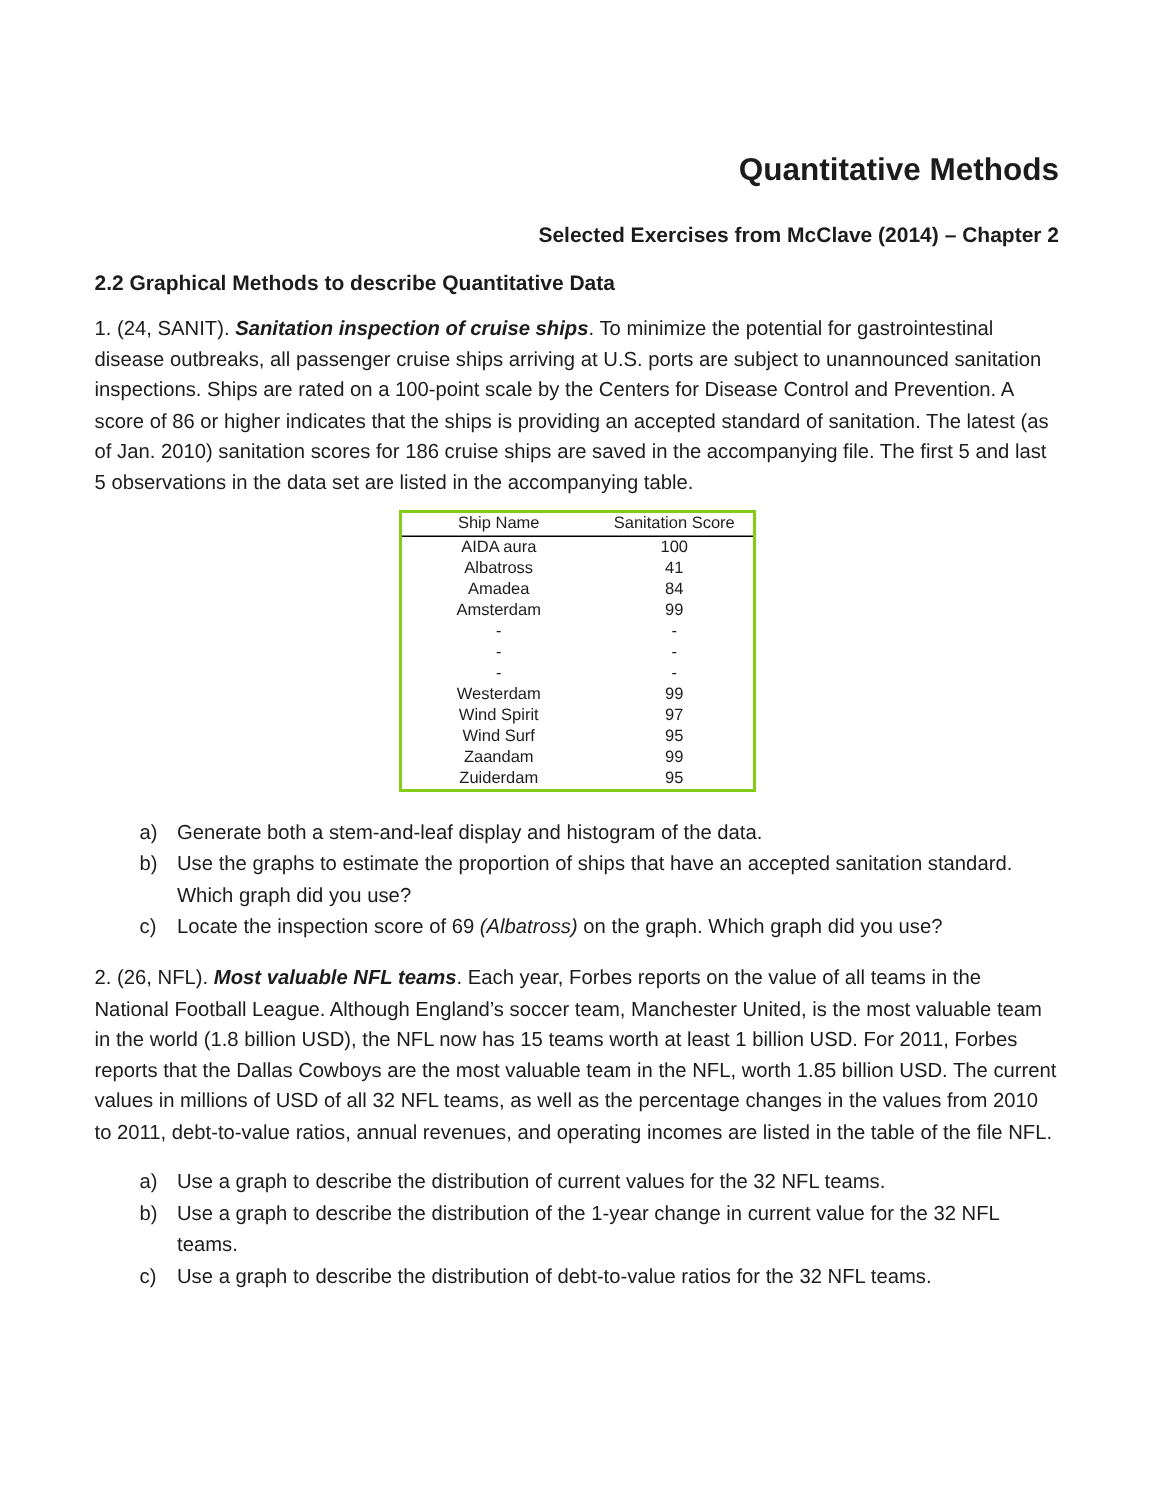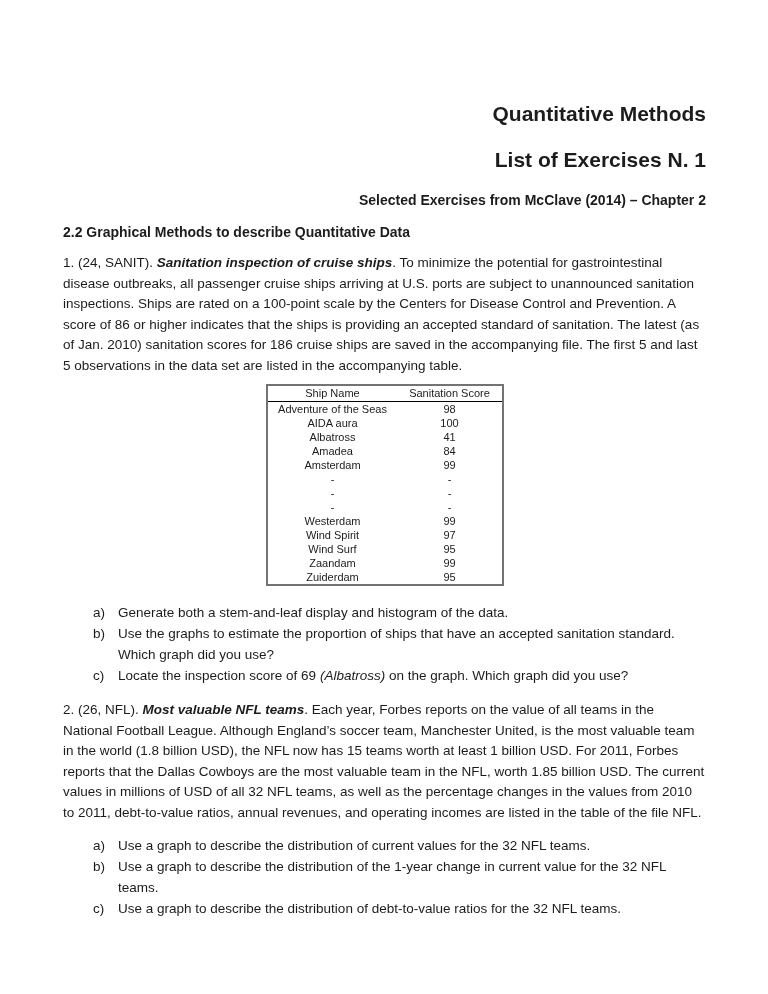--- a/index.html
+++ b/index.html
@@ -54,21 +54,21 @@
     font-style: italic;
   }
   .it {
     font-style: italic;
   }
   .data-table {
     border-collapse: collapse;
     margin: 2px auto 16px auto;
     font-size: 11px;
     table-layout: fixed;
-    border: 2px solid #737373;
+    border: 2px solid #84cc16;
   }
   .data-table th,
   .data-table td {
     padding: 0 3px;
     height: 14px;
     line-height: 13px;
     text-align: center;
     font-weight: normal;
     white-space: nowrap;
     overflow: hidden;
@@ -99,39 +99,34 @@
     margin-top: 14px;
     margin-bottom: 12px;
   }
 </style>
 </head>
 <body>
 
 <div class="page">
 
   <div class="title">Quantitative Methods</div>
-  <div class="title title--second">List of Exercises N. 1</div>
   <div class="subtitle">Selected Exercises from McClave (2014) – Chapter 2</div>
   <div class="section-heading">2.2 Graphical Methods to describe Quantitative Data</div>
 
   <p class="para"><span>1. (24, SANIT). </span><span class="bi">Sanitation inspection of cruise ships</span><span>. To minimize the potential for gastrointestinal disease outbreaks, all passenger cruise ships arriving at U.S. ports are subject to unannounced sanitation inspections. Ships are rated on a 100-point scale by the Centers for Disease Control and Prevention. A score of 86 or higher indicates that the ships is providing an accepted standard of sanitation. The latest (as of Jan. 2010) sanitation scores for 186 cruise ships are saved in the accompanying file. The first 5 and last 5 observations in the data set are listed in the accompanying table.</span></p>
 
   <table class="data-table">
     <thead>
       <tr>
         <th class="col-name">Ship Name</th>
         <th class="col-score">Sanitation Score</th>
       </tr>
     </thead>
     <tbody>
         <tr>
-        <td class="col-name">Adventure of the Seas</td>
-        <td class="col-score">98</td>
-      </tr>
-        <tr>
         <td class="col-name">AIDA aura</td>
         <td class="col-score">100</td>
       </tr>
         <tr>
         <td class="col-name">Albatross</td>
         <td class="col-score">41</td>
       </tr>
         <tr>
         <td class="col-name">Amadea</td>
         <td class="col-score">84</td>

